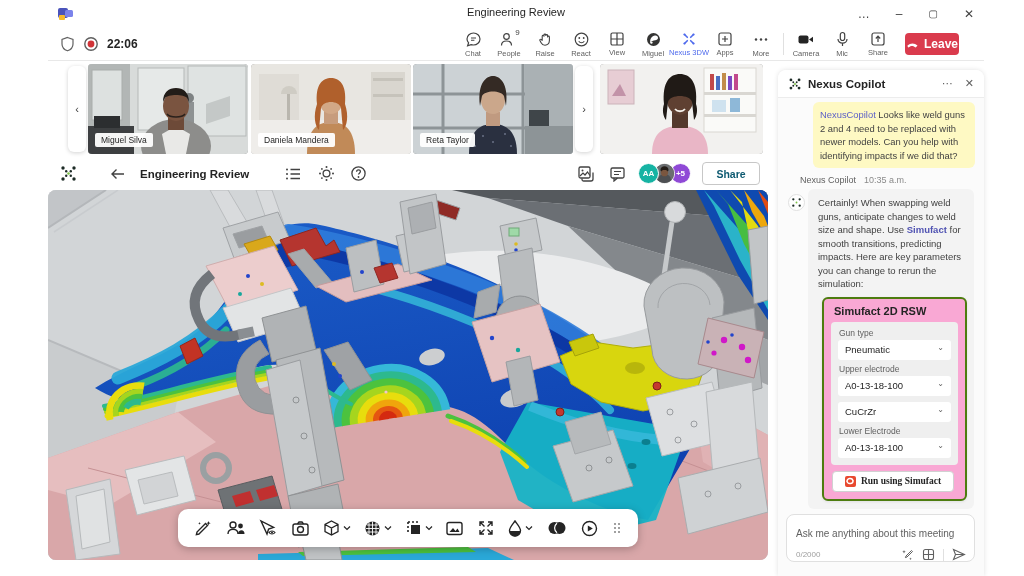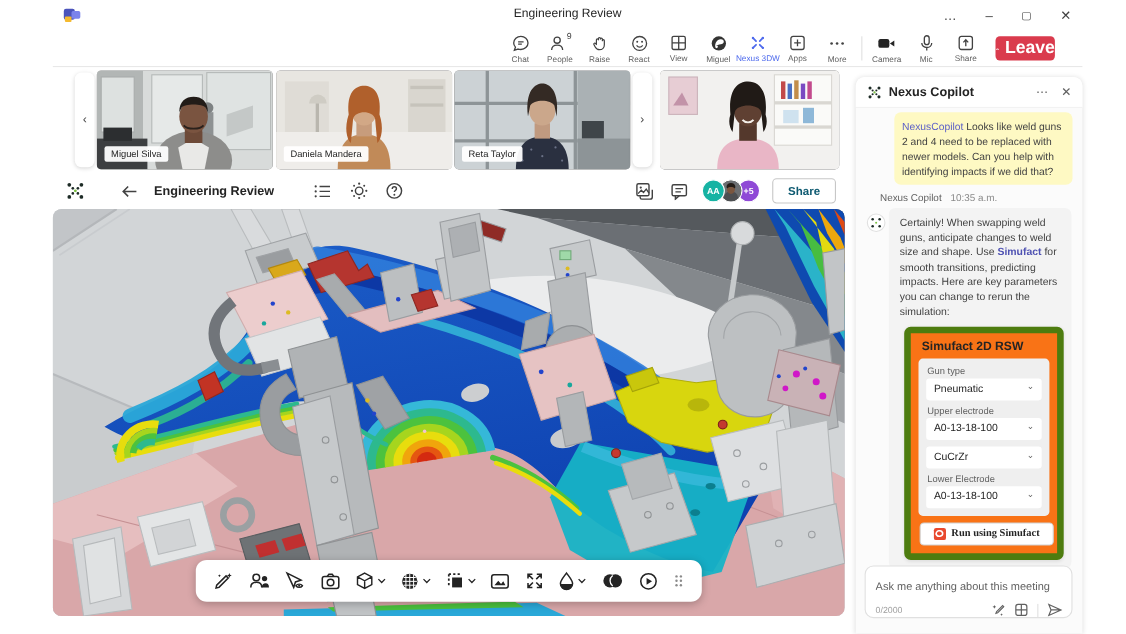--- a/index.html
+++ b/index.html
@@ -11,21 +11,21 @@
   #winctl { position:absolute; right:10px; top:0; height:27px; display:flex; align-items:center; gap:26px; color:#424242; font-size:12px; }
   #meetbar { position:absolute; left:0; top:27px; width:100%; height:34px; border-bottom:1px solid #e8e8e8; background:#fff; }
   #meet-left { position:absolute; left:12px; top:0; height:34px; display:flex; align-items:center; gap:8px; }
   #timer { font-size:12px; font-weight:bold; color:#242424; }
   #meet-btns { position:absolute; left:407px; top:0; height:34px; display:flex; align-items:center; }
   .mbtn { width:36px; display:flex; flex-direction:column; align-items:center; gap:1px; }
   .mbtn svg { display:block; }
   .mbtn .lbl { font-size:7.5px; color:#616161; white-space:nowrap; }
   .mbtn.active .lbl { color:#4f6bed; }
   .msep { width:1px; height:22px; background:#e0e0e0; margin:0 4px; }
-  #leave { margin-left:9px; width:54px; height:22px; background:#da3b4d; border-radius:4px; display:flex; align-items:center; justify-content:center; gap:5px; color:#fff; font-size:16px; font-weight:bold; }
+  #leave { margin-left:9px; width:54px; height:22px; background:#da3b4d; border-radius:4px; display:flex; align-items:center; justify-content:center; gap:5px; color:#fff; font-size:12px; font-weight:bold; }
   .pcount { font-size:8px; color:#424242; position:relative; top:-3px; left:1px; }
   .chev { position:absolute; top:66px; width:18px; height:86px; background:#fff; border-radius:6px; box-shadow:0 1px 4px rgba(0,0,0,.18); display:flex; align-items:center; justify-content:center; color:#424242; font-size:11px; }
   .tile { position:absolute; top:64px; height:90px; border-radius:4px; overflow:hidden; background:#888; }
   .tile svg { display:block; }
   .namepill { position:absolute; left:7px; bottom:7px; background:rgba(255,255,255,.95); border-radius:2px; padding:2px 6px; font-size:8.5px; color:#242424; }
   #appheader { position:absolute; left:0; top:158px; width:720px; height:31px; background:#fff; display:flex; align-items:center; }
   #apptitle { font-size:11.5px; font-weight:bold; color:#242424; }
   .ah-ic { display:flex; align-items:center; justify-content:center; }
   .avatar { width:21px; height:21px; border-radius:50%; color:#fff; font-size:8px; font-weight:bold; display:flex; align-items:center; justify-content:center; border:1.5px solid #fff; }
   #sharebtn { width:58px; height:23px; border:1px solid #c7c7c7; border-radius:4px; display:flex; align-items:center; justify-content:center; font-size:10.5px; font-weight:bold; color:#0e5a71; }
@@ -39,21 +39,21 @@
   #msgs { position:absolute; left:0; top:30px; width:100%; }
   #userbubble { margin:2px 9px 0 35px; background:#fef9c3; border-radius:6px; padding:6px 7px; font-size:9.4px; line-height:1.44; color:#424242; }
   .mention { color:#5b5fc7; }
   #senderrow { margin:7px 0 4px 22px; font-size:9px; color:#616161; }
   #senderrow .t { margin-left:8px; color:#8a8a8a; }
   #replyrow { position:relative; }
   #replyavatar { position:absolute; left:10px; top:5px; width:17px; height:17px; background:#fff; border:1px solid #e0e0e0; border-radius:50%; display:flex; align-items:center; justify-content:center; z-index:2; }
   #replywrap { margin:0 10px 0 30px; background:#f3f3f3; border-radius:6px; padding:7px 8px 8px 10px; }
   #replytext { font-size:9.5px; line-height:1.42; color:#424242; }
   .simlink { color:#4f52b2; font-weight:bold; }
-  #card { margin-top:6px; margin-left:4px; width:145px; background:#f97316; border:6px solid #4d7c0f; border-radius:6px; box-shadow:0 1px 3px rgba(0,0,0,.08); padding:6px 7px 7px 7px; }
+  #card { margin-top:6px; margin-left:4px; width:145px; background:#f9a8d4; border:2px solid #4d7c0f; border-radius:6px; box-shadow:0 1px 3px rgba(0,0,0,.08); padding:6px 7px 7px 7px; }
   #cardtitle { font-size:11px; font-weight:bold; color:#242424; margin-left:3px; }
   #form { margin-top:5px; background:#efefef; border-radius:4px; padding:2px 7px 7px 7px; }
   .flabel { font-size:8.5px; color:#616161; margin:4px 0 2px 1px; }
   .fsel { height:20px; background:#fff; border-radius:3px; display:flex; align-items:center; justify-content:space-between; padding:0 7px; font-size:9.5px; color:#242424; }
   .chevdn { color:#616161; font-size:8px; position:relative; top:-2px; }
   #runbtn { margin-top:6px; margin-left:1px; width:122px; height:21px; background:#fff; border:1px solid #d1d1d1; border-radius:4px; display:flex; align-items:center; justify-content:center; gap:5px; font-size:9.5px; font-weight:bold; color:#242424;font-family:Liberation Serif, serif; }
   #runicon { width:11px; height:11px; background:#e8492f; border-radius:2px; display:flex; align-items:center; justify-content:center; }
   #askbox { position:absolute; left:8px; top:444px; width:189px; height:48px; background:#fff; border:1px solid #e0e0e0; border-radius:8px; padding:8px 8px 6px 9px; }
   #askinput { border:none; outline:none; width:100%; font-size:10px; color:#424242; font-family:inherit; background:transparent; }
   #askinput::placeholder { color:#616161; }
@@ -76,20 +76,30 @@
     <div id="title">Engineering Review</div>
     <div id="winctl">
       <span>…</span>
       <span>–</span>
       <span style="font-size:10px">▢</span>
       <span>✕</span>
     </div>
   </div>
 
   <div id="meetbar">
+    <div id="meet-left">
+      <svg width="15" height="16" viewBox="0 0 15 16">
+          <path d="M7.5 1.5 L13 3.5 V8 C13 11.5 10.5 13.8 7.5 14.8 C4.5 13.8 2 11.5 2 8 V3.5 Z" fill="none" stroke="#616161" stroke-width="1.2"></path>
+        </svg>
+      <svg width="16" height="16" viewBox="0 0 16 16">
+          <circle cx="8" cy="8" r="6.2" fill="none" stroke="#5f5f5f" stroke-width="1.4"></circle>
+          <circle cx="8" cy="8" r="3.4" fill="#d13438"></circle>
+        </svg>
+      <span id="timer">22:06</span>
+    </div>
     <div id="meet-btns">
       <div class="mbtn">
         <svg width="17" height="17" viewBox="0 0 17 17">
             <path d="M8.5 2 C12 2 15 4.6 15 8 C15 11.4 12 14 8.5 14 C7.6 14 6.8 13.9 6 13.6 L2.6 14.7 L3.6 11.8 C2.6 10.7 2 9.4 2 8 C2 4.6 5 2 8.5 2 Z" fill="none" stroke="#424242" stroke-width="1.2"></path>
             <path d="M6 7 h5 M6 9.2 h3.4" stroke="#424242" stroke-width="1.1" fill="none"></path>
           </svg>
         <span class="lbl">Chat</span>
       </div>
       <div class="mbtn">
         <div style="display:flex;align-items:flex-start">

